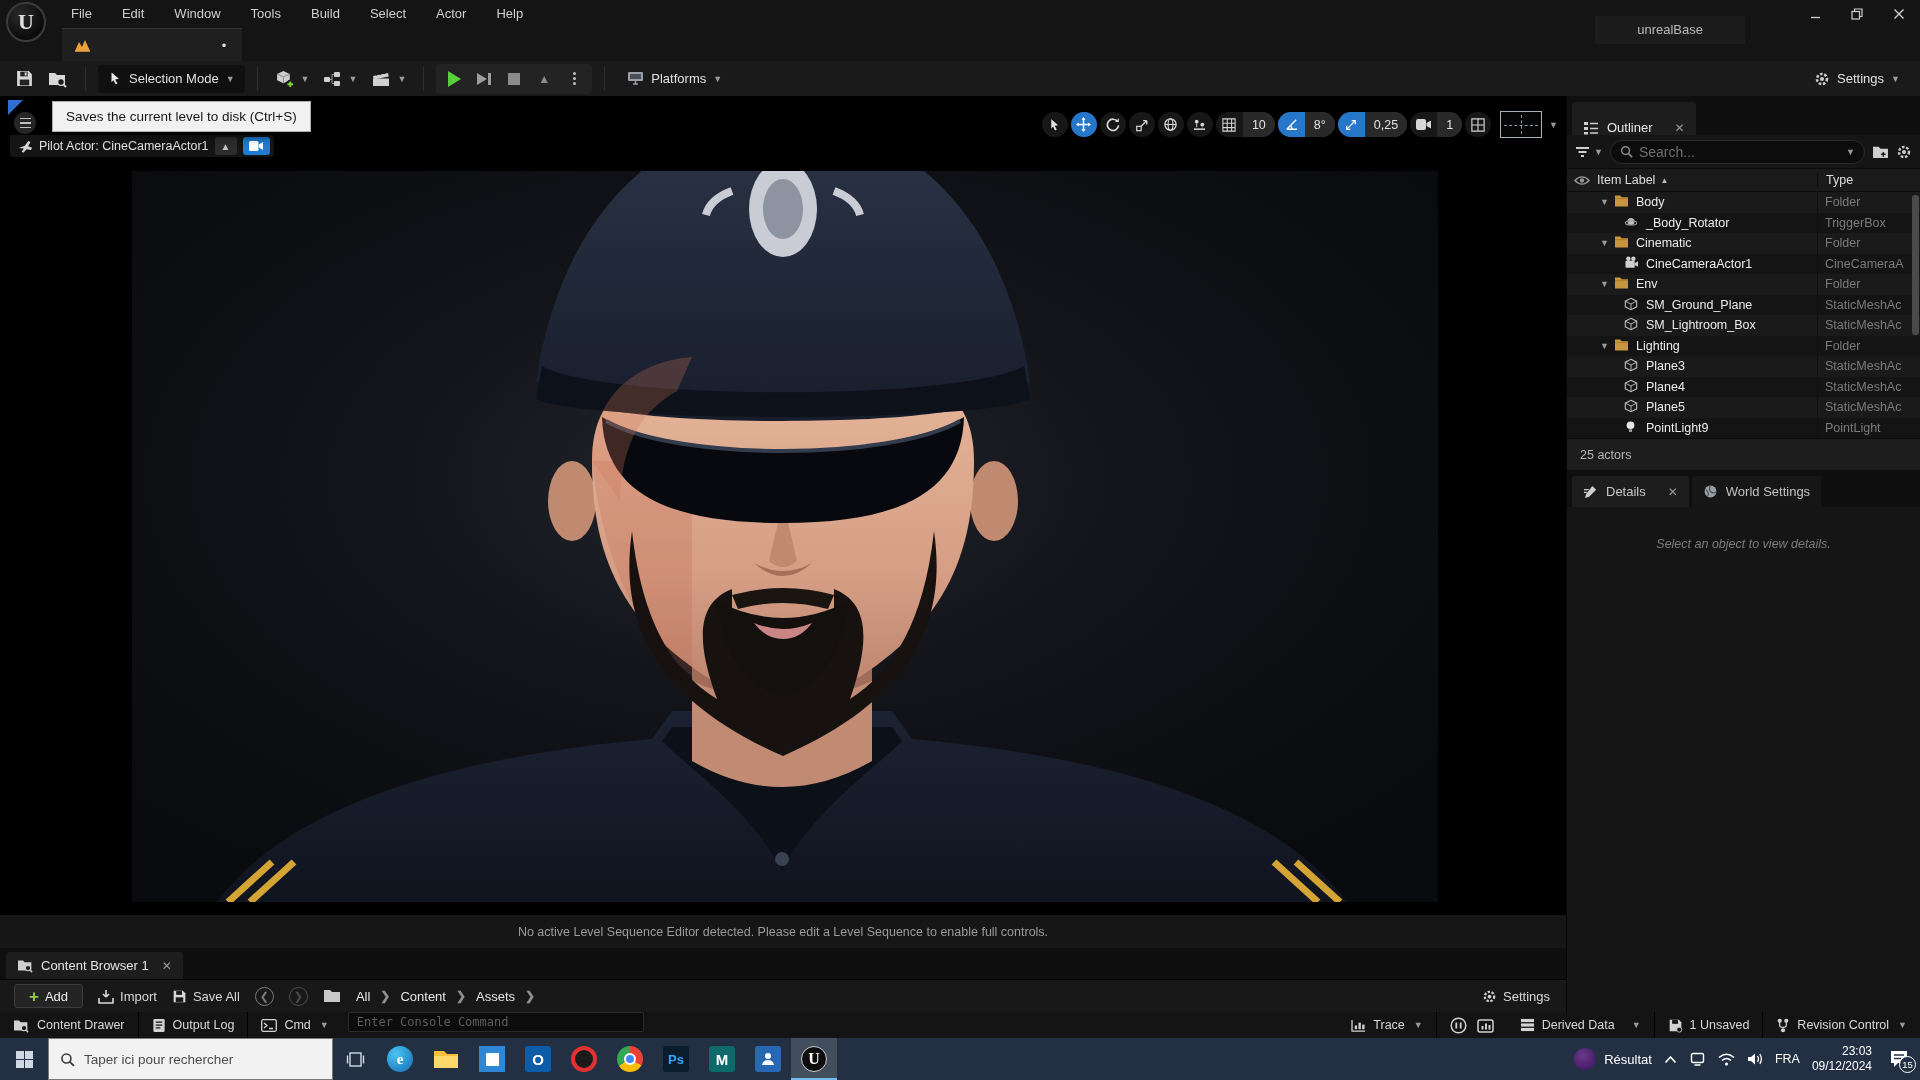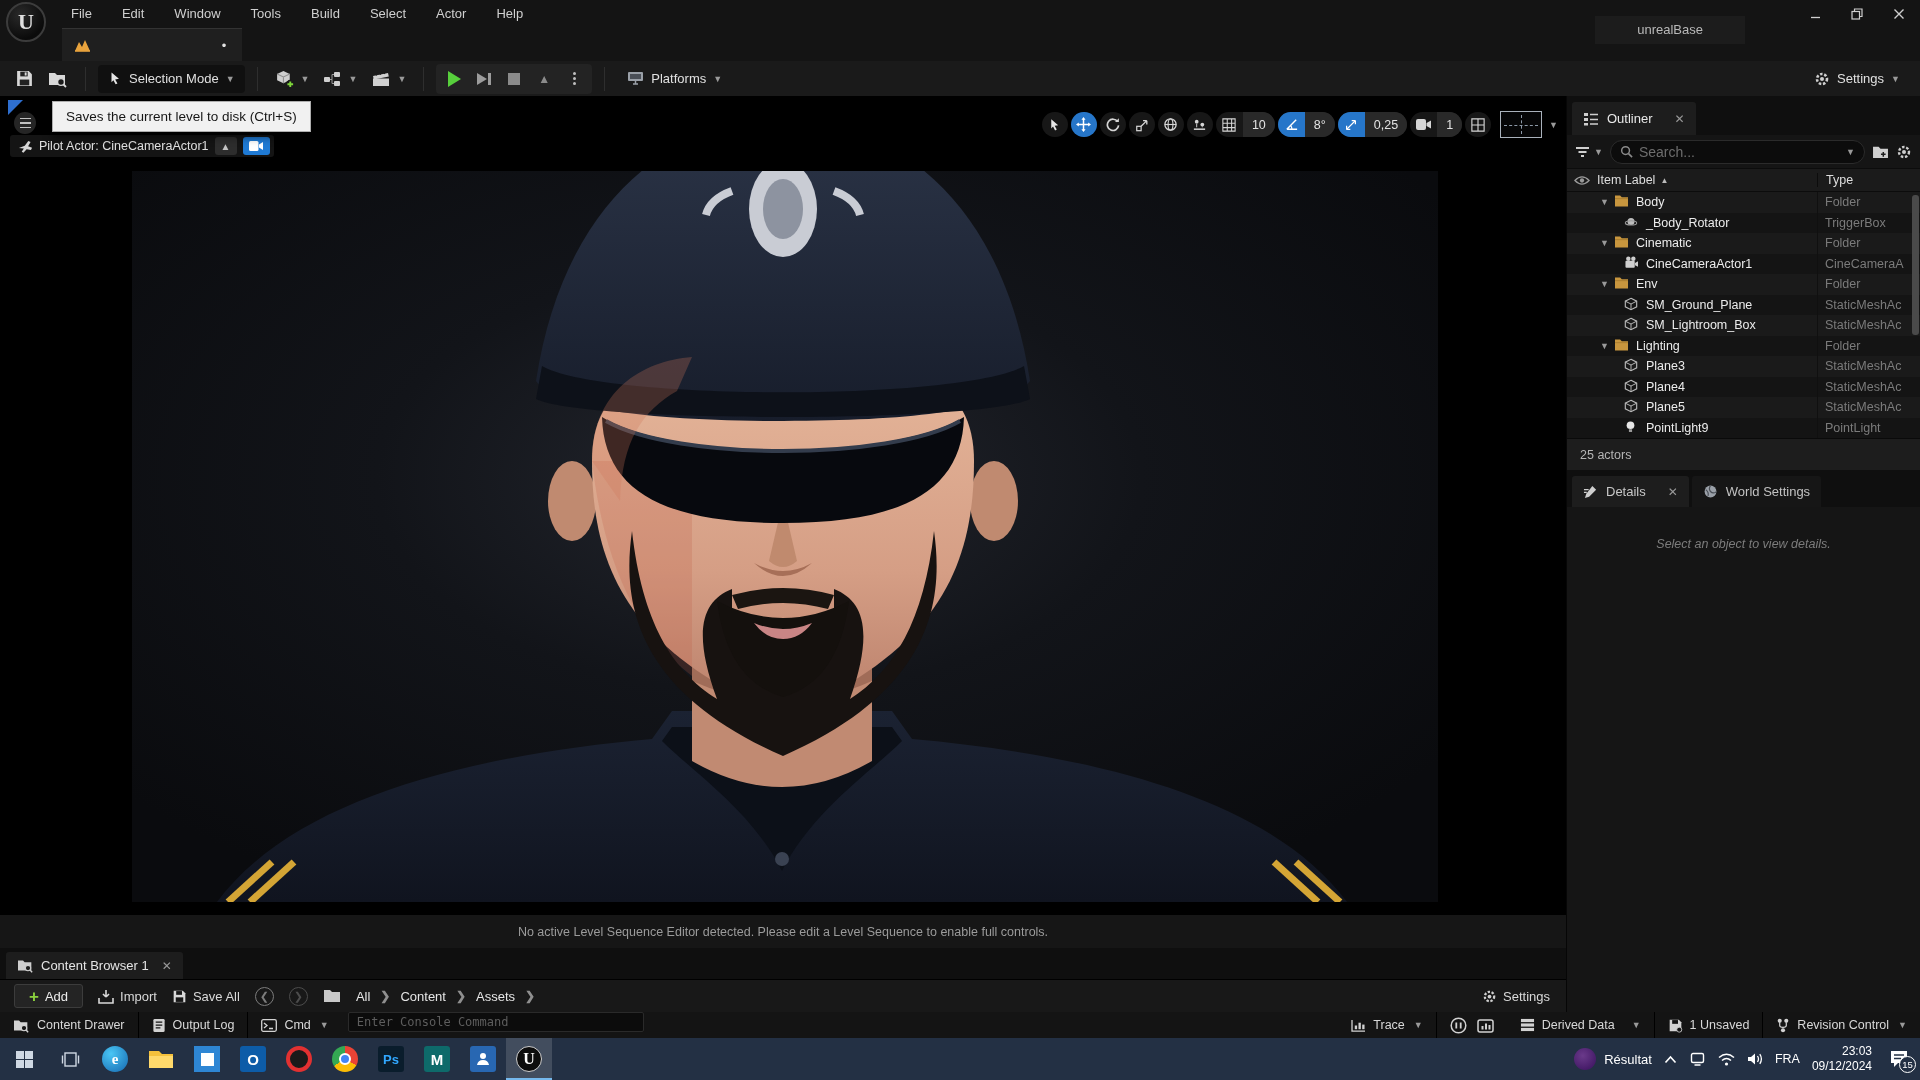--- a/index.html
+++ b/index.html
@@ -95,21 +95,21 @@
   .nav-circ { width:19px; height:19px; border-radius:50%; border:1.5px solid #7c7c7c; display:flex; align-items:center;
               justify-content:center; color:#7c7c7c; font-size:11px; }
   .nav-circ.dim { border-color:#4c4c4c; color:#4c4c4c; }
   .crumbs { display:flex; align-items:center; gap:10px; color:#e6e6e6; }
   .crumb-sep { color:#8f8f8f; font-weight:bold; font-size:12px; }
   .cb-settings { position:absolute; right:16px; display:flex; align-items:center; gap:6px; color:#d9d9d9; }
 
   
   .rightpanel { position:absolute; right:0; top:0; width:354px; bottom:0; background:#151515; border-left:1px solid #060606; }
   .rp-tabbar { height:39px; background:#0f0f0f; position:relative; }
-  .rp-tab { position:absolute; left:5px; bottom:0; height:33px; display:flex; align-items:center; gap:8px;
+  .rp-tab { position:absolute; left:5px; bottom:0; height:33px; display:flex; align-items:flex-end; gap:8px;
             background:#1d1d1d; padding:0 11px; border-radius:3px 3px 0 0; }
   .rp-tab .lbl { color:#e8e8e8; }
   .tab-x { color:#9a9a9a; font-size:12px; margin-left:14px; }
   .srch-row { height:33px; display:flex; align-items:center; gap:7px; padding:0 8px; background:#151515; }
   .filter-wrap { display:flex; align-items:center; gap:4px; }
   .search-pill { flex:1; height:24px; border-radius:12px; background:#0c0c0c; border:1px solid #2b2b2b;
                  display:flex; align-items:center; gap:6px; padding:0 9px; }
   .search-pill input { flex:1; background:none; border:none; outline:none; color:#bdbdbd; font-size:14px;
                        font-family:"Liberation Sans",sans-serif; }
   .search-pill input::placeholder { color:#6e6e6e; }
@@ -908,20 +908,27 @@
 
   <div class="taskbar">
     <div class="tk-start">
       <svg width="17" height="17" viewBox="0 0 17 17">
           <rect x="0" y="0" width="8" height="8" fill="#cfd8e3"></rect>
           <rect x="9" y="0" width="8" height="8" fill="#cfd8e3"></rect>
           <rect x="0" y="9" width="8" height="8" fill="#cfd8e3"></rect>
           <rect x="9" y="9" width="8" height="8" fill="#cfd8e3"></rect>
         </svg>
     </div>
+    <div class="tk-search">
+      <svg width="15" height="15" viewBox="0 0 14 14">
+          <circle cx="6" cy="6" r="4.2" fill="none" stroke="#3a3a3a" stroke-width="1.5"></circle>
+          <path d="M9.2 9.2L13 13" stroke="#3a3a3a" stroke-width="1.7"></path>
+        </svg>
+      <input placeholder="Taper ici pour rechercher" style="">
+    </div>
     <div class="tk-taskview">
       <svg width="19" height="17" viewBox="0 0 19 17">
           <rect x="4" y="2" width="11" height="13" fill="none" stroke="#cfd8e3" stroke-width="1.4"></rect>
           <path d="M1.5 4.5v8M17.5 4.5v8" stroke="#cfd8e3" stroke-width="1.4"></path>
         </svg>
     </div>
     <div class="tk-apps" id="tk-apps">
         <div class="tk-app">
           <span class="app-ic ic-edge">e</span>
         </div>

